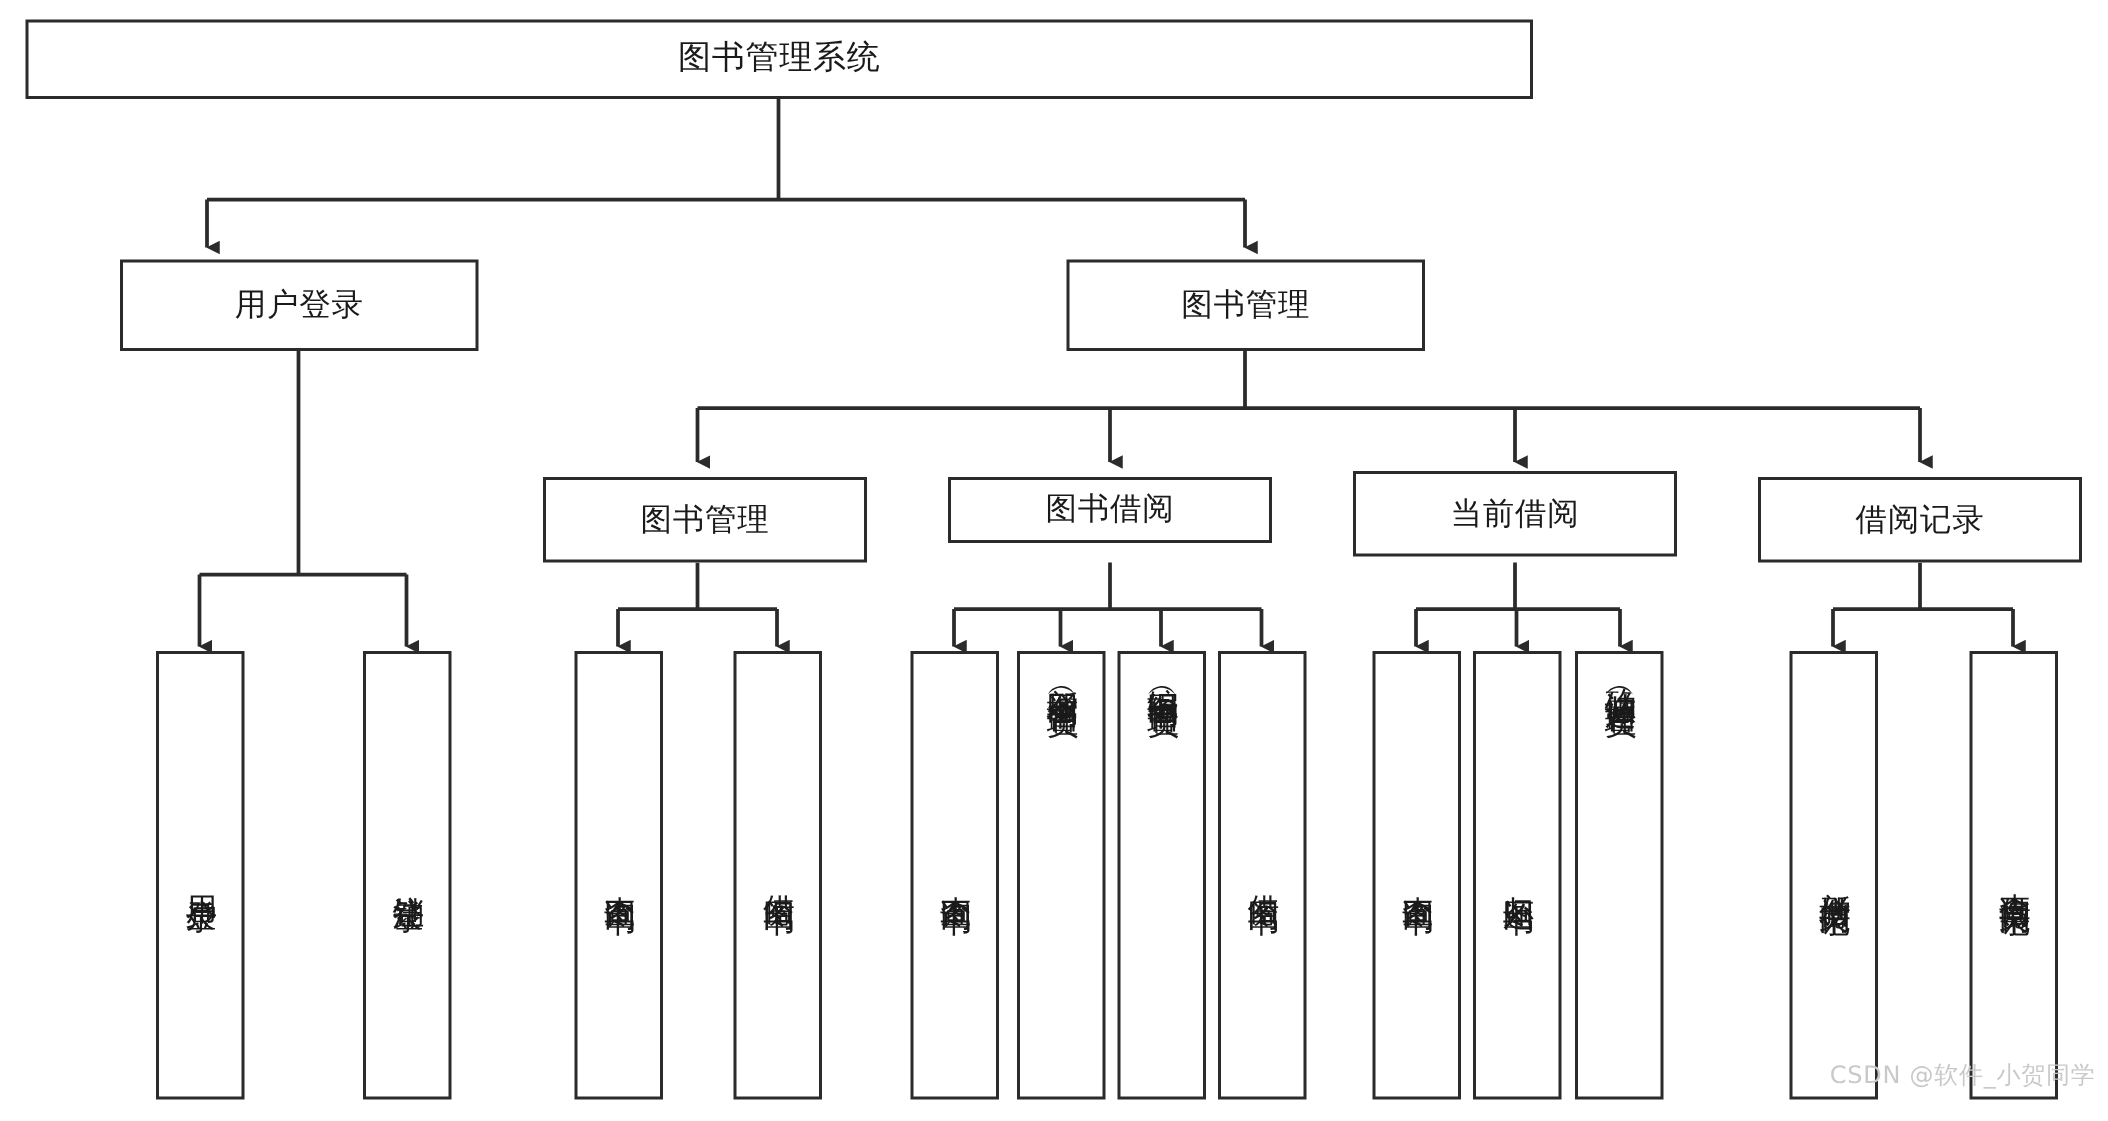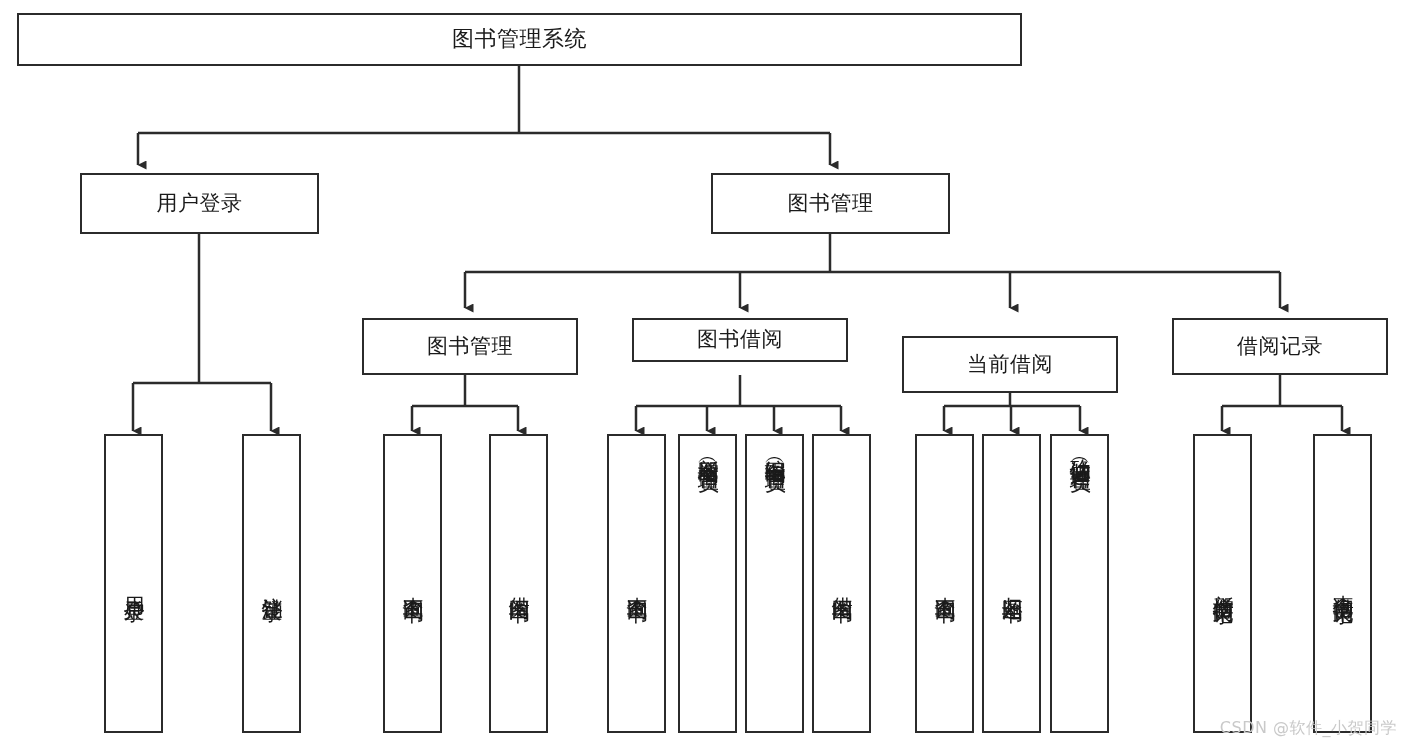--- a/index.html
+++ b/index.html
@@ -54,21 +54,21 @@
     text-orientation: upright;
     font-size: 21px;
     line-height: 1.32;
     letter-spacing: 2px;
     white-space: nowrap;
     color: #1a1a1a;
   }
   .watermark {
     position: absolute;
     right: 8px;
-    bottom: 8px;
+    bottom: 19px;
     font-size: 16px;
     color: #c9c9c9;
     letter-spacing: 0.5px;
     white-space: nowrap;
   }
 </style>
 </head>
 <body>
 
 <div id="canvas">
@@ -133,21 +133,21 @@
   <div class="node horiz" style="left:711px; top:173px; width:239px; height:61px;text-align:center;">
     <span>图书管理</span>
   </div>
 
   <div class="node horiz" style="left:362px; top:318px; width:216px; height:57px;">
     <span>图书管理</span>
   </div>
   <div class="node horiz" style="left:632px; top:318px; width:216px; height:44px;">
     <span>图书借阅</span>
   </div>
-  <div class="node horiz" style="left:902px; top:336px; width:216px; height:57px;">
+  <div class="node horiz" style="left:902px; top:314px; width:216px; height:57px;">
     <span>当前借阅</span>
   </div>
   <div class="node horiz" style="left:1172px; top:318px; width:216px; height:57px;">
     <span>借阅记录</span>
   </div>
 
   <div class="node leaf" style="left:104px; top:434px; width:59px; height:299px;">
     <span class="vtext">用户登录</span>
   </div>
   <div class="node leaf" style="left:242px; top:434px; width:59px; height:299px;">

